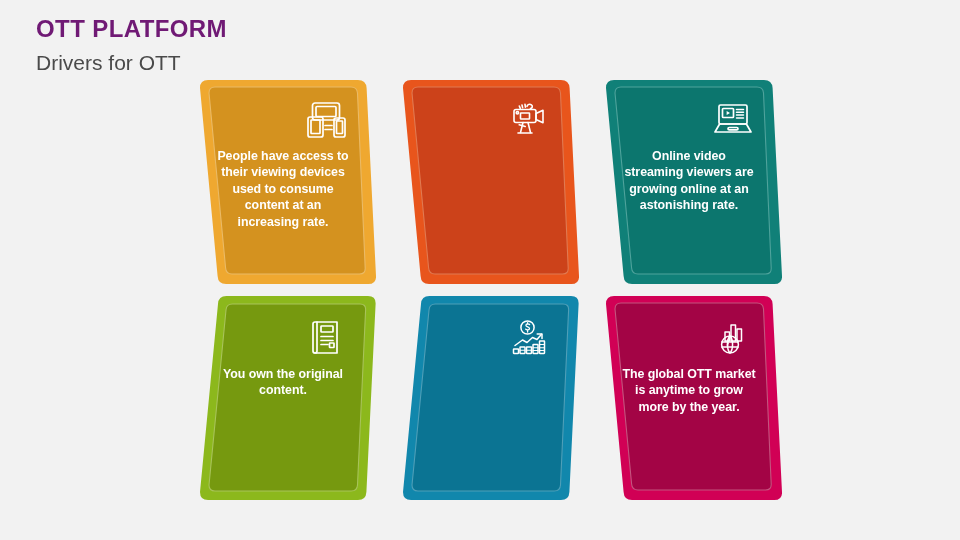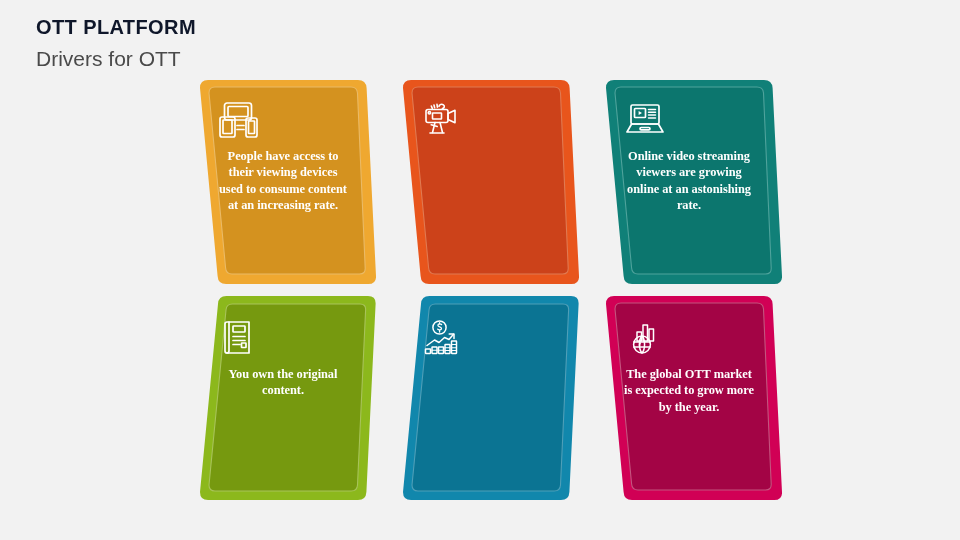--- a/index.html
+++ b/index.html
@@ -16,23 +16,23 @@
   }
 
   
   #header {
     position: absolute;
     left: 36px;
     top: 16px;
     width: 600px;
   }
   #page-title {
-    font-size: 20px;
+    font-size: 24px;
     font-weight: bold;
-    color: #0f172a;
+    color: #701a75;
     letter-spacing: 0.4px;
     line-height: 1.1;
     margin: 0;
     white-space: nowrap;
   }
   #page-subtitle {
     font-size: 21px;
     font-weight: normal;
     color: #4a4a4a;
     margin: 9px 0 0 0;
@@ -73,24 +73,23 @@
   }
 
   .card-content {
     position: absolute;
     left: 0;
     right: 0;
     top: 0;
     bottom: 0;
     display: flex;
     flex-direction: column;
-    align-items: flex-start;
+    align-items: flex-end;
     box-sizing: border-box;
     padding: 22px 26px 14px 26px;
-    font-family: Liberation Serif, serif;
   }
   .card-icon {
     width: 46px;
     height: 40px;
     display: block;
     flex: 0 0 auto;
     margin-bottom: 8px;
   }
   .card-icon svg { display: block; width: 100%; height: 100%; }
 
@@ -249,19 +248,19 @@
             <rect x="15" y="14" width="4.5" height="9"></rect>
             <rect x="21" y="7" width="4.5" height="16"></rect>
             <rect x="27" y="11" width="4.5" height="12"></rect>
             <circle cx="20" cy="26.5" r="8.4"></circle>
             <path d="M20 18.1 c-3.4 3.2 -3.4 13.6 0 16.8 c3.4 -3.2 3.4 -13.6 0 -16.8 z"></path>
             <path d="M11.8 24 h16.4 M11.8 29 h16.4"></path>
             <path d="M17.8 22 c1 1 -0.6 2 0.2 3 c0.8 1 -1.4 1.6 -0.4 2.6"></path>
           </svg>
         </span>
         <div class="card-text">
-          <span>The global OTT market is expected to grow more by the year.</span>
+          <span>The global OTT market is anytime to grow more by the year.</span>
         </div>
       </div>
     </div>
 
   </div>
 </div>
 
 </body></html>

